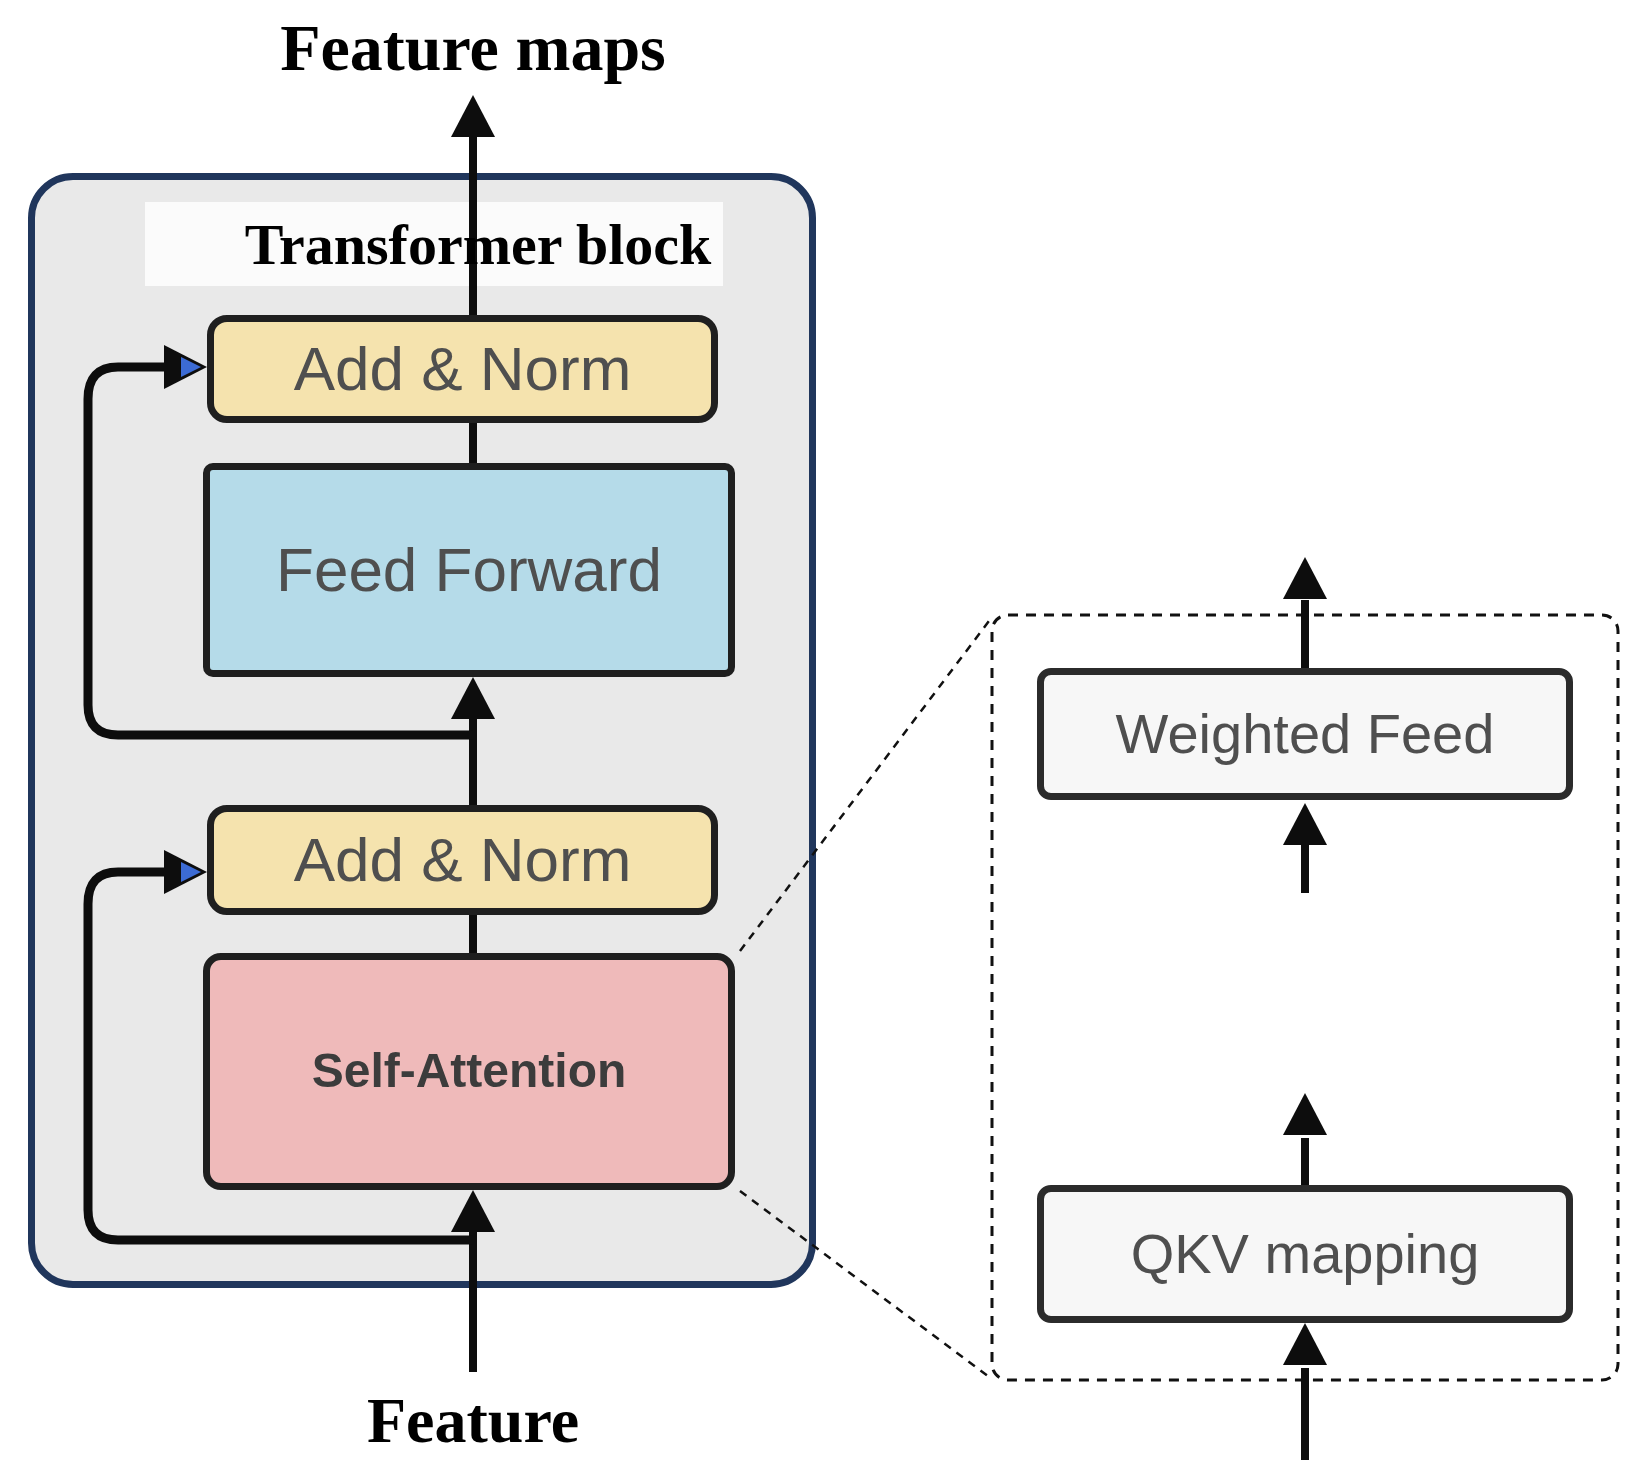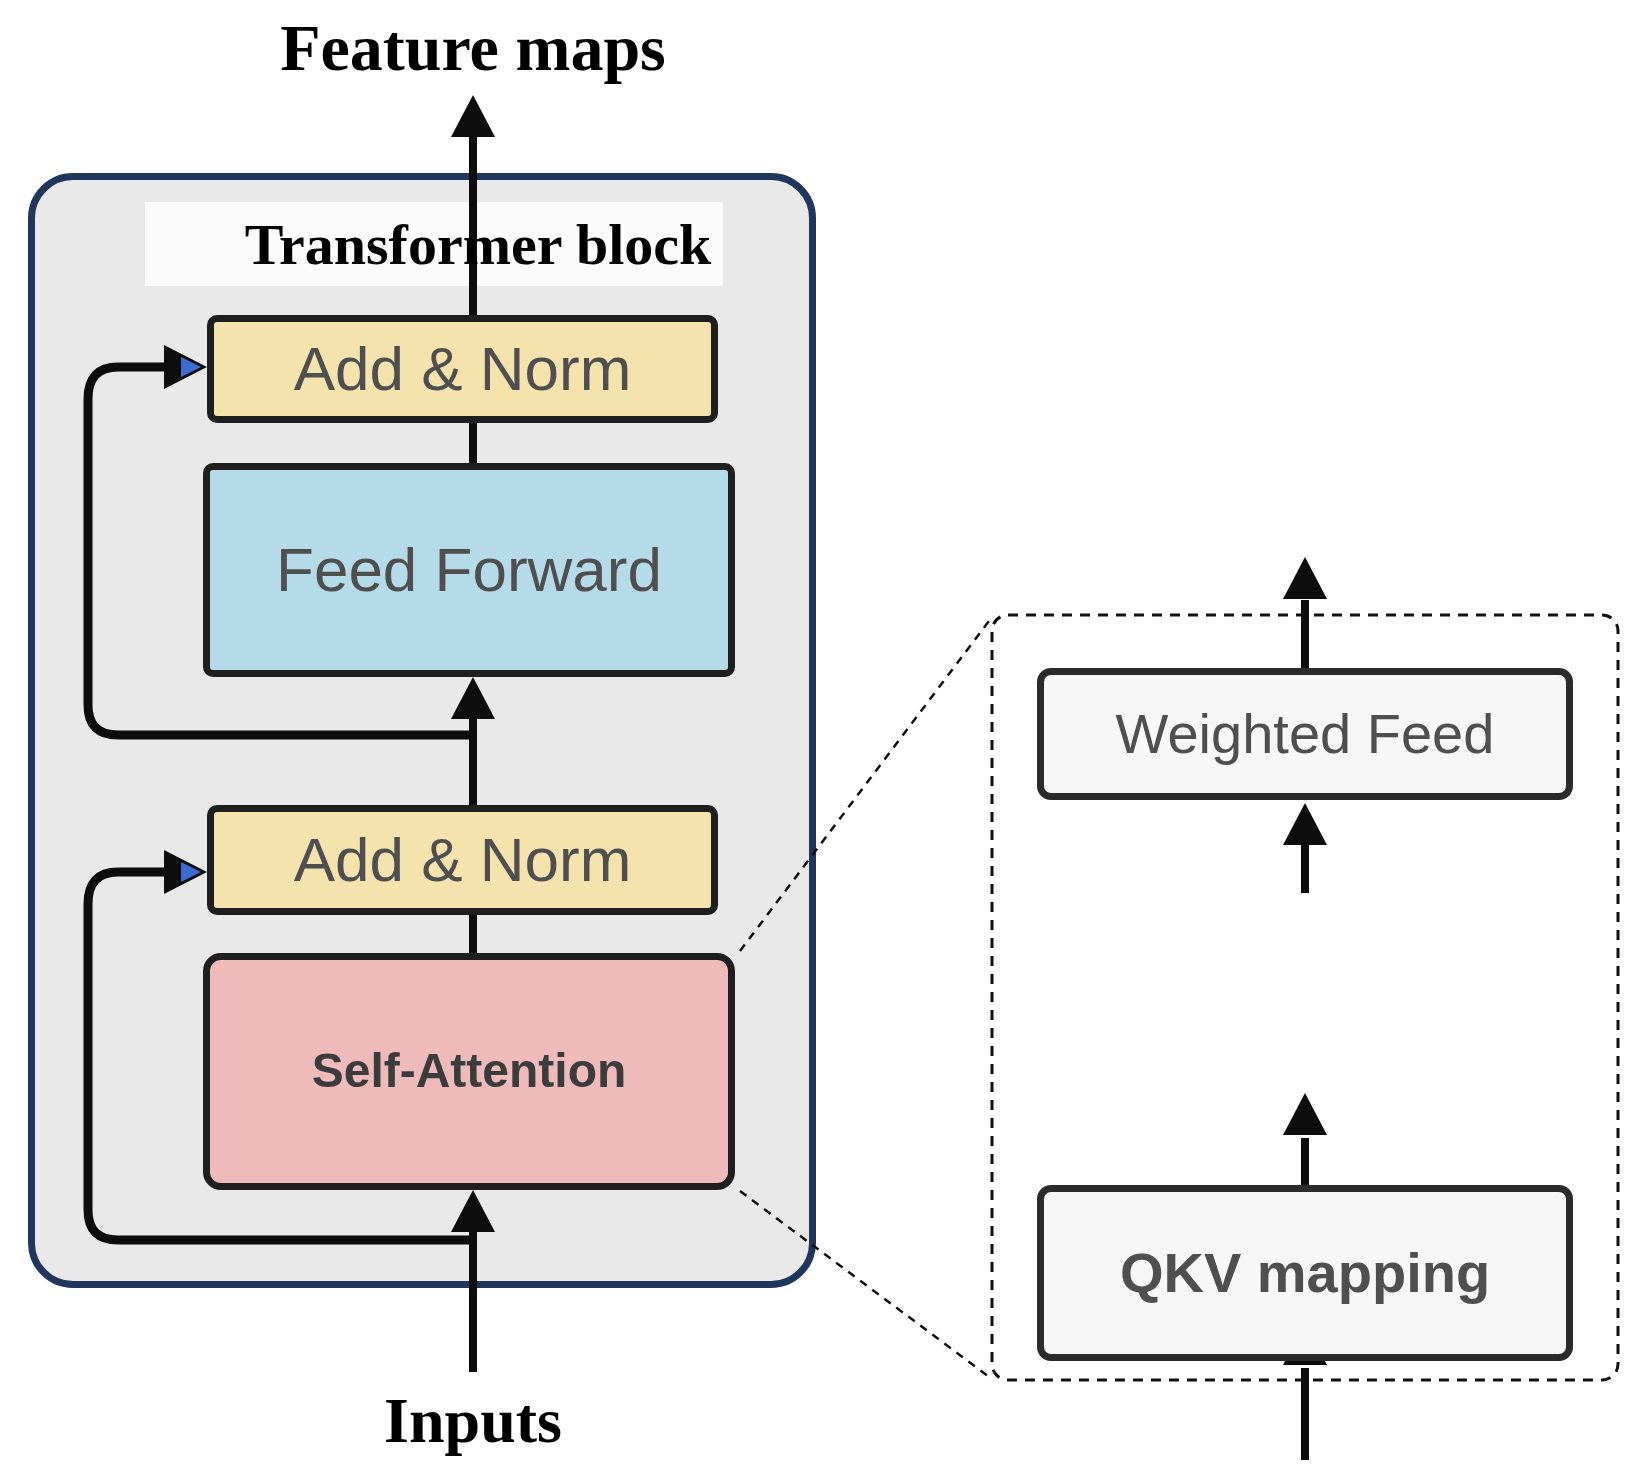--- a/index.html
+++ b/index.html
@@ -18,32 +18,32 @@
     box-sizing:border-box;z-index:1;}
   .title-strip{position:absolute;left:145px;top:202px;width:578px;height:84px;
     background:var(--title-strip-bg);z-index:1;}
   .title-text{position:absolute;left:145px;top:202px;width:578px;height:84px;z-index:3;
     display:flex;align-items:center;justify-content:center;
     font-family:"Liberation Serif",serif;font-weight:bold;font-size:58px;color:var(--label-text);padding-left:44px;}
   .box{position:absolute;display:flex;align-items:center;justify-content:center;
     box-sizing:border-box;border:7px solid var(--box-border);z-index:3;
     color:var(--box-text);text-align:center;line-height:1.22;}
   .addnorm{left:207px;width:511px;height:110px;background:var(--add-norm-fill);
-    border-radius:10px;font-size:62px;}
+    border-radius:20px;font-size:62px;}
   .an-top{top:315px;height:108px;}
   .an-bottom{top:805px;}
   .ff{left:203px;top:463px;width:532px;height:214px;background:var(--feed-forward-fill);
     border-radius:10px;font-size:62px;}
   .sa{left:203px;top:953px;width:532px;height:237px;background:var(--self-attention-fill);
     border-radius:18px;font-size:48px;font-weight:bold;color:var(--self-attention-text);}
   .detail{left:1037px;width:536px;background:var(--detail-box-fill);
     border-radius:14px;border-color:#2b2b2b;font-size:56px;}
   .wv{top:668px;height:132px;}
   .asc{top:893px;height:197px;padding:0 40px;}
-  .qkv{top:1185px;height:176px;font-weight:bold;}
+  .qkv{top:1185px;height:138px;}
   .big-label{position:absolute;z-index:3;display:flex;align-items:center;justify-content:center;
     font-family:"Liberation Serif",serif;font-weight:bold;color:var(--label-text);}
   .feature-maps{left:233px;top:6px;width:480px;height:84px;font-size:66px;}
   .inputs{left:273px;top:1382px;width:400px;height:78px;font-size:64px;}
   .conn{stroke:var(--arrow);stroke-width:8;fill:none;}
   .conn-thick{stroke:var(--arrow);stroke-width:9;fill:none;}
   .head{fill:var(--arrow);stroke:none;}
   .blue-tip{fill:var(--accent-blue);stroke:none;}
   .dashed{stroke:#111111;stroke-width:3;fill:none;stroke-dasharray:10 8;}
   .dashed-thin{stroke:#111111;stroke-width:2.5;fill:none;stroke-dasharray:8 7;}
@@ -99,20 +99,20 @@
   <div class="title-text">Transformer block</div>
 
   <div class="box addnorm an-top">Add &amp; Norm</div>
 
   <div class="box ff">Feed Forward</div>
 
   <div class="box addnorm an-bottom">Add &amp; Norm</div>
 
   <div class="box sa">Self-Attention</div>
 
-  <div class="big-label inputs">Inputs</div>
+  <div class="big-label inputs">Feature</div>
 
   <div class="box detail wv">Weighted Feed</div>
 
 
   <div class="box detail qkv">QKV mapping</div>
 
 </div>
 
 </body></html>

